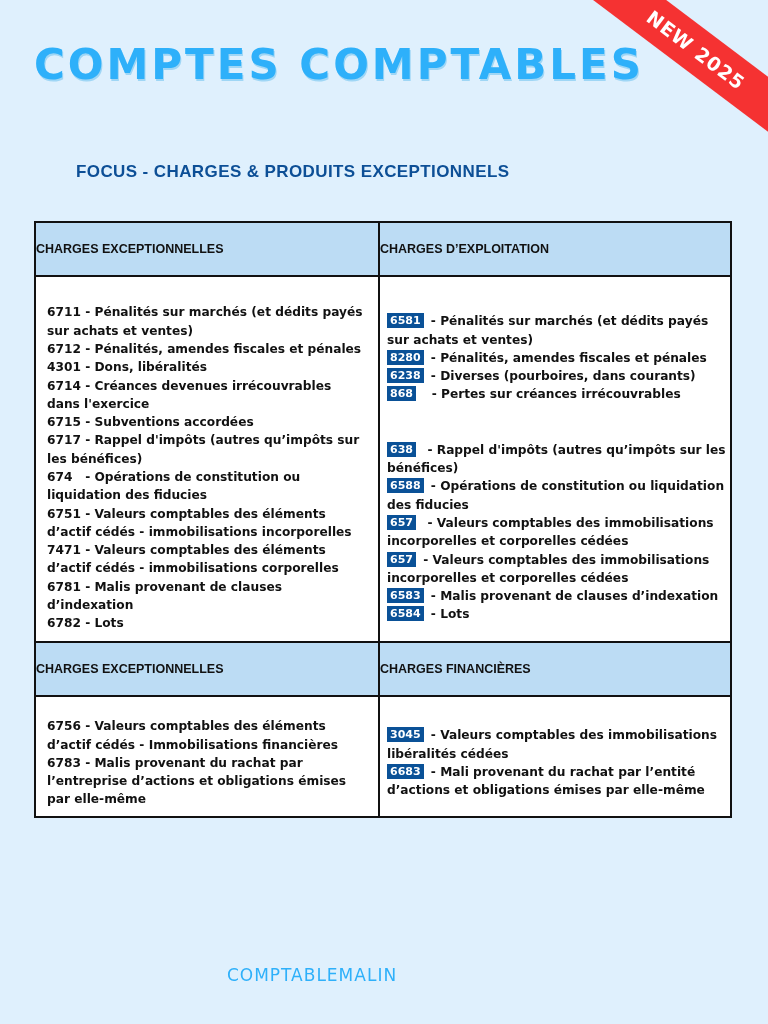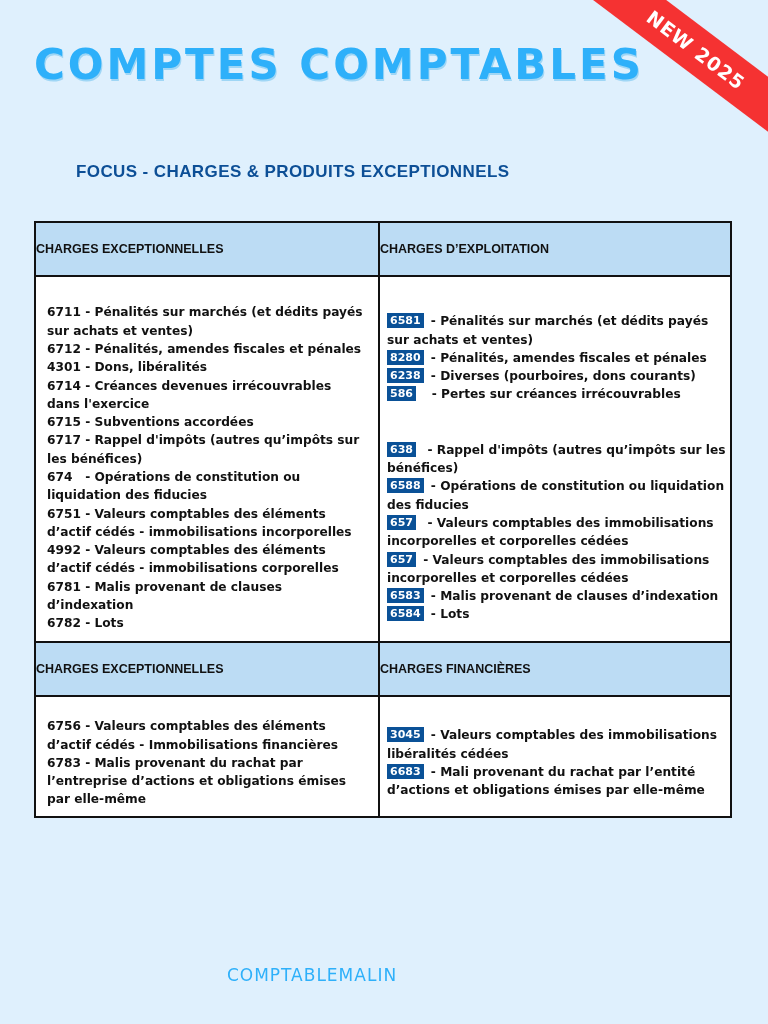--- a/index.html
+++ b/index.html
@@ -122,29 +122,29 @@
   <tr class="row-content-1">
     <td class="content">
       <span class="entry">6711 - Pénalités sur marchés (et dédits payés sur achats et ventes)</span>
       <span class="entry">6712 - Pénalités, amendes fiscales et pénales</span>
       <span class="entry">4301 - Dons, libéralités</span>
       <span class="entry">6714 - Créances devenues irrécouvrables dans l'exercice</span>
       <span class="entry">6715 - Subventions accordées</span>
       <span class="entry">6717 - Rappel d'impôts (autres qu’impôts sur les bénéfices)</span>
       <span class="entry" style="white-space:pre-wrap">674   - Opérations de constitution ou liquidation des fiducies</span>
       <span class="entry">6751 - Valeurs comptables des éléments d’actif cédés - immobilisations incorporelles</span>
-      <span class="entry">4992 - Valeurs comptables des éléments d’actif cédés - immobilisations corporelles</span>
+      <span class="entry">7471 - Valeurs comptables des éléments d’actif cédés - immobilisations corporelles</span>
       <span class="entry">6781 - Malis provenant de clauses d’indexation</span>
       <span class="entry">6782 - Lots</span>
     </td>
     <td class="content r">
       <span class="entry"><span class="badge">6581</span><span> - Pénalités sur marchés (et dédits payés sur achats et ventes)</span></span>
       <span class="entry"><span class="badge">8280</span><span> - Pénalités, amendes fiscales et pénales</span></span>
-      <span class="entry"><span class="badge">6238</span><span> - Diverses (pourboires, dons courants)</span></span>
-      <span class="entry" style="white-space:pre-wrap"><span class="badge">586</span><span>   - Pertes sur créances irrécouvrables</span></span>
+      <span class="entry"><span class="badge">6238</span><span> - Diverses (pourboires, dans courants)</span></span>
+      <span class="entry" style="white-space:pre-wrap"><span class="badge">868</span><span>   - Pertes sur créances irrécouvrables</span></span>
       <div class="gap"></div>
       <span class="entry" style="white-space:pre-wrap"><span class="badge">638</span><span>  - Rappel d'impôts (autres qu’impôts sur les bénéfices)</span></span>
       <span class="entry"><span class="badge">6588</span><span> - Opérations de constitution ou liquidation des fiducies</span></span>
       <span class="entry" style="white-space:pre-wrap"><span class="badge">657</span><span>  - Valeurs comptables des immobilisations incorporelles et corporelles cédées</span></span>
       <span class="entry"><span class="badge">657</span><span> - Valeurs comptables des immobilisations incorporelles et corporelles cédées</span></span>
       <span class="entry"><span class="badge">6583</span><span> - Malis provenant de clauses d’indexation</span></span>
       <span class="entry"><span class="badge">6584</span><span> - Lots</span></span>
     </td>
   </tr>
   <tr>

